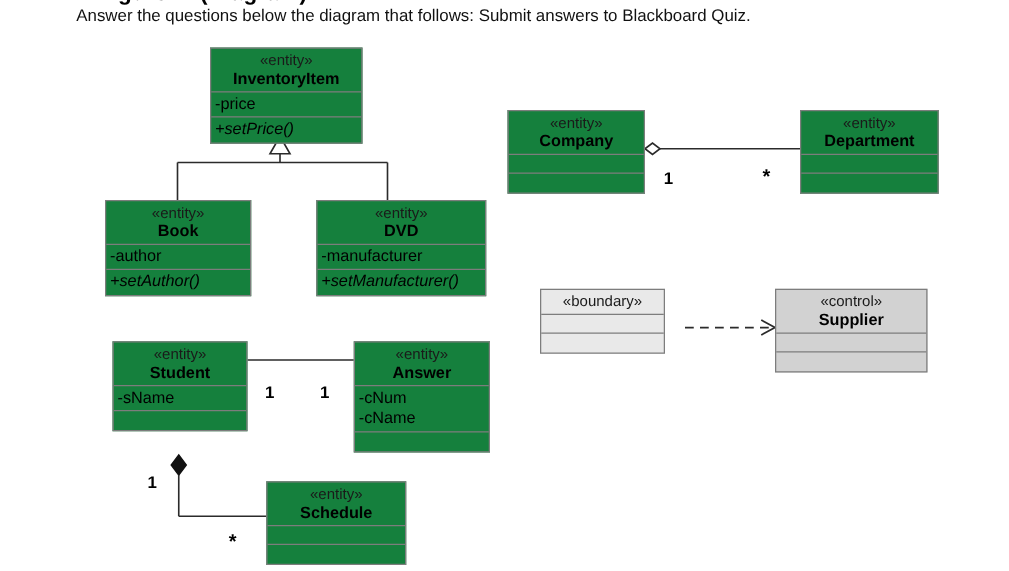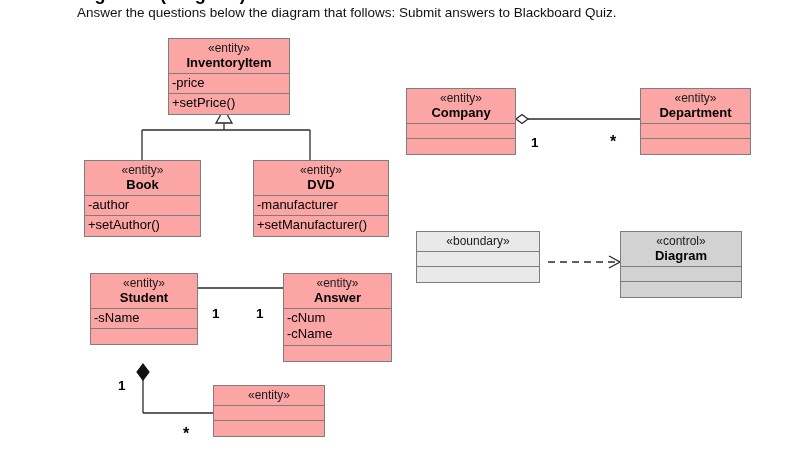--- a/index.html
+++ b/index.html
@@ -27,21 +27,21 @@
     left: 78px;
     top: -16px;
     font-size: 18px;
     font-weight: bold;
     color: #000;
     white-space: nowrap;
     letter-spacing: .2px;
   }
   .prompt {
     position: absolute;
-    left: 77px;
+    left: 61px;
     top: 5px;
     font-size: 13.5px;
     color: #111;
     white-space: nowrap;
   }
 
   
   .canvas {
     position: absolute;
     left: 0;
@@ -56,33 +56,33 @@
     width: 807px;
     height: 431px;
     pointer-events: none;
   }
 
   
   .uml-class {
     position: absolute;
     box-sizing: border-box;
     border: 1px solid #7d7d7d;
-    background: #fca5a5;
+    background: #15803d;
     display: flex;
     flex-direction: column;
   }
   .uml-class.shade-light { background: #e9e9e9; }
   .uml-class.shade-dark  { background: #d2d2d2; }
 
   .compartment {
     box-sizing: border-box;
     border-bottom: 1px solid #7d7d7d;
     padding: 1px 3px 2px 3px;
   }
-  .compartment:last-child { border-bottom: none; }
+  .compartment:last-child { border-bottom: none; font-style: italic; }
 
   .c-header {
     text-align: center;
     line-height: 1.08;
     padding-top: 3px;
     padding-bottom: 3px;
   }
   .stereotype {
     display: block;
     font-size: 12px;
@@ -206,32 +206,32 @@
 
     <div class="uml-class" style="left:640px; top:62px; width:111px;">
       <div class="compartment c-header">
         <span class="stereotype">«entity»</span>
         <span class="cls-name">Department</span>
       </div>
       <div class="compartment empty"></div>
       <div class="compartment empty"></div>
     </div>
 
-    <div class="uml-class shade-light" style="left:416px; top:205px; width:124px;">
+    <div class="uml-class shade-light" style="left:432px; top:205px; width:100px;">
       <div class="compartment c-header">
         <span class="stereotype">«boundary»</span>
       </div>
       <div class="compartment empty"></div>
       <div class="compartment empty"></div>
     </div>
 
     <div class="uml-class shade-dark" style="left:620px; top:205px; width:122px;">
       <div class="compartment c-header">
         <span class="stereotype">«control»</span>
-        <span class="cls-name">Diagram</span>
+        <span class="cls-name">Supplier</span>
       </div>
       <div class="compartment empty"></div>
       <div class="compartment empty"></div>
     </div>
 
     <div class="uml-class" style="left:90px; top:247px; width:108px;">
       <div class="compartment c-header">
         <span class="stereotype">«entity»</span>
         <span class="cls-name">Student</span>
       </div>
@@ -249,20 +249,21 @@
       <div class="compartment">
         <span class="member">-cNum</span>
         <span class="member">-cName</span>
       </div>
       <div class="compartment empty"></div>
     </div>
 
     <div class="uml-class" style="left:213px; top:359px; width:112px;">
       <div class="compartment c-header">
         <span class="stereotype">«entity»</span>
+        <span class="cls-name">Schedule</span>
       </div>
       <div class="compartment empty"></div>
       <div class="compartment empty"></div>
     </div>
 
     <div class="mult" style="left:531px; top:110px;">1</div>
 
     <div class="mult star" style="left:610px; top:108px;">*</div>
 
     <div class="mult" style="left:212px; top:281px;">1</div>

